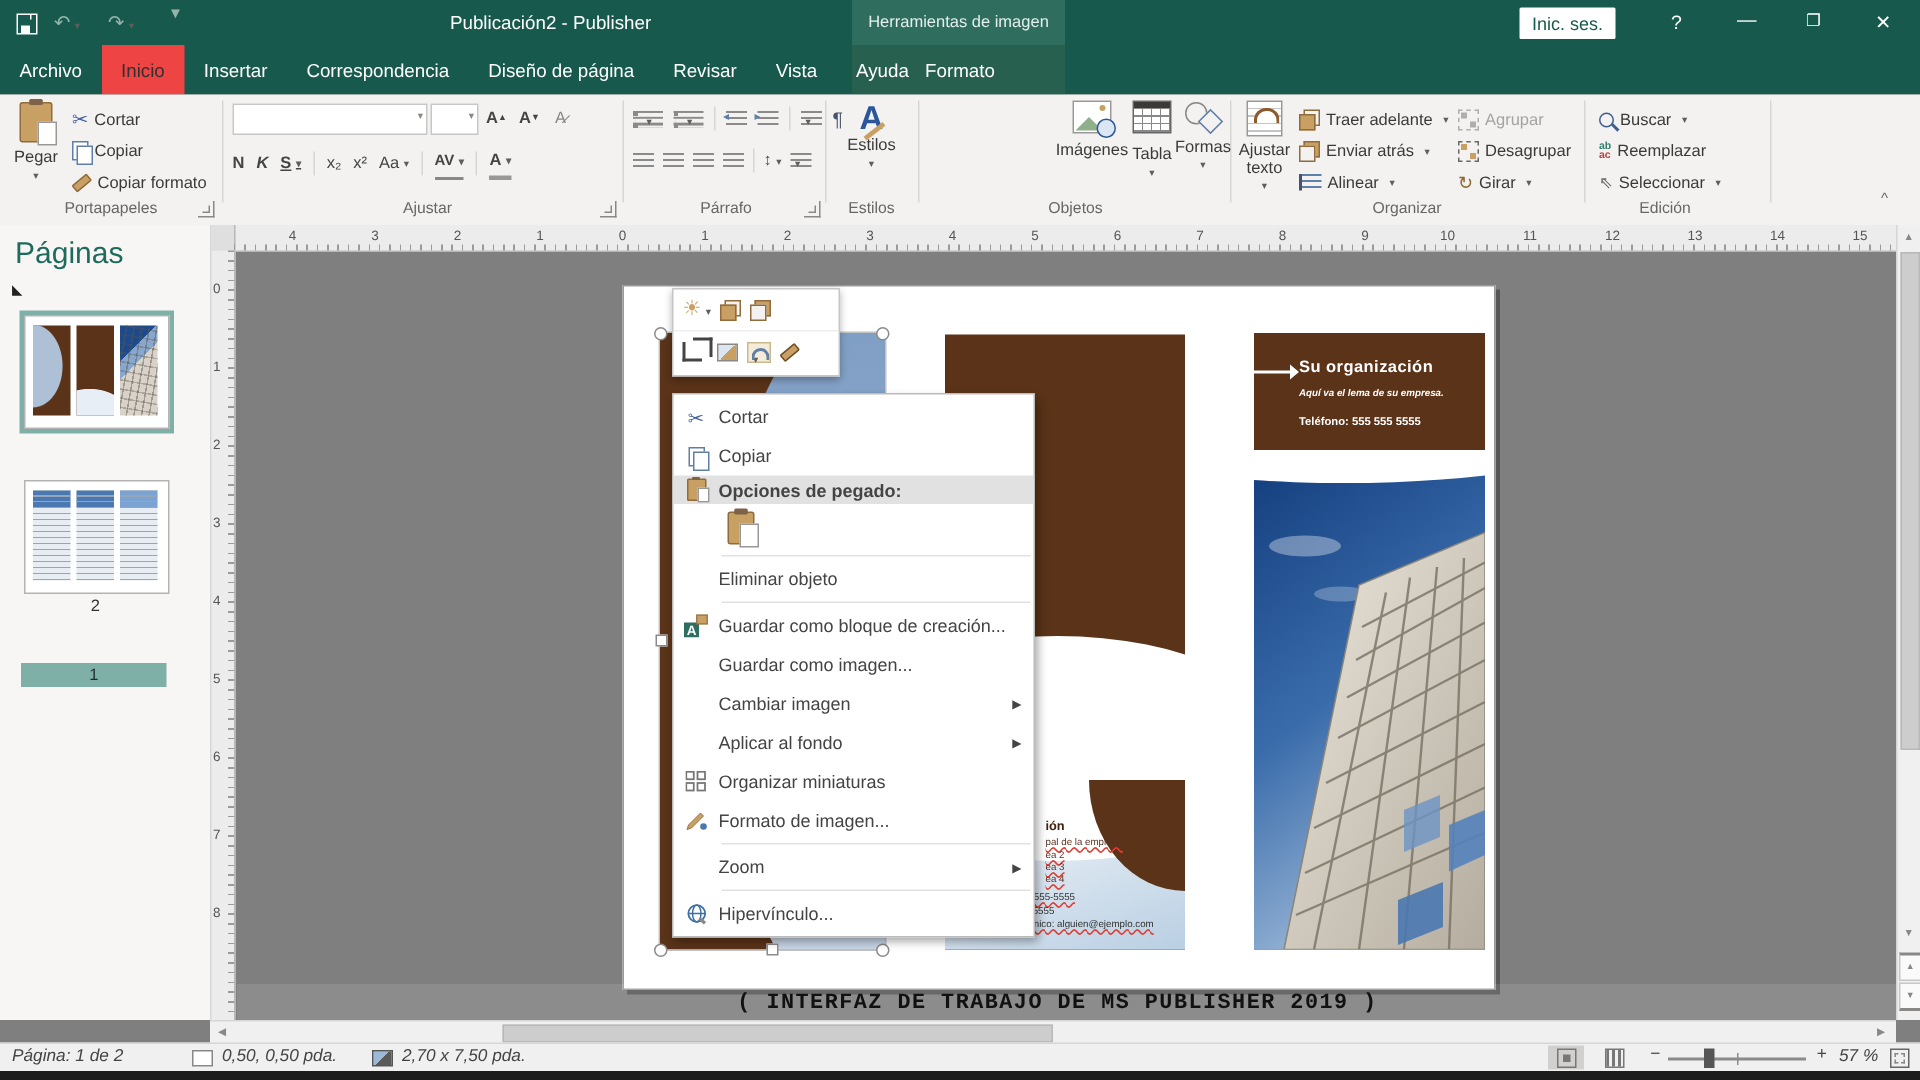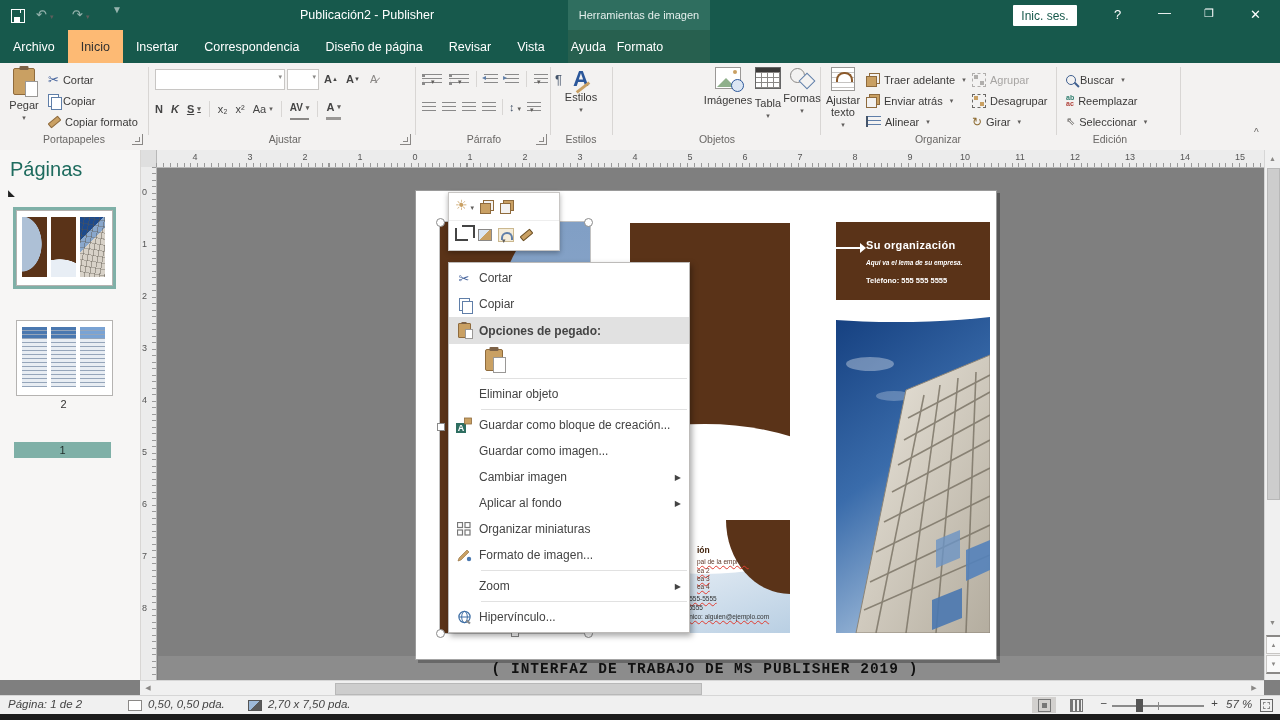--- a/index.html
+++ b/index.html
@@ -15,21 +15,21 @@
   .floppy{width:12px;height:12px;border:1.5px solid #fff;position:absolute;}
   .floppy:after{content:"";position:absolute;left:2px;bottom:0;width:6px;height:5px;background:#fff;}
   .floppy:before{content:"";position:absolute;left:3px;top:0;width:5px;height:3px;border-right:1.5px solid #fff;}
   .signin{left:1013px;top:5px;width:64px;height:21px;background:#fff;color:#17594c;font-size:12px;
           display:flex;align-items:center;justify-content:center;border-radius:1px;}
   .cap{color:#fff;font-size:13px;}
   
   .tabrow{left:0;top:30px;width:1280px;height:33px;background:#17594c;}
   .ctxtab{left:568px;top:0;width:142px;height:33px;background:#27604f;}
   .rtab{height:33px;display:flex;align-items:center;justify-content:center;color:#fff;font-size:12.5px;padding:0 13px;box-sizing:border-box;}
-  .rtab.active{background:#fdba74;color:#323130;}
+  .rtab.active{background:#ef4444;color:#323130;}
   
   .ribbon{left:0;top:63px;width:1280px;height:87px;background:#f3f2f1;border-bottom:1px solid #d0cece;font-size:11px;color:#3b3a39;}
   .gsep{position:absolute;top:4px;width:1px;height:68px;background:#d8d6d4;}
   .glabel{position:absolute;top:70px;font-size:10.5px;color:#696765;width:120px;text-align:center;}
   .launch{position:absolute;top:71px;width:10px;height:10px;border-right:1px solid #8a8886;border-bottom:1px solid #8a8886;}
   .launch:after{content:"";position:absolute;right:2px;bottom:2px;width:4px;height:4px;border-right:1px solid #8a8886;border-bottom:1px solid #8a8886;}
   .bigbtn{position:absolute;display:flex;flex-direction:column;align-items:center;color:#3b3a39;text-align:center;line-height:12px;}
   .smallbtn{position:absolute;display:flex;align-items:center;gap:4px;height:19px;color:#3b3a39;white-space:nowrap;}
   .dd:after{content:"▾";font-size:7px;color:#605e5c;margin-left:3px;}
   .ddb:after{content:"▾";font-size:7px;color:#605e5c;display:block;text-align:center;margin-top:1px;}
@@ -132,21 +132,21 @@
   .cropico{position:relative;width:11px;height:11px;border-left:2px solid #444;border-bottom:2px solid #444;}
   .cropico:after{content:"";position:absolute;left:2px;top:-3px;width:11px;height:11px;border-right:2px solid #444;border-top:2px solid #444;}
   .arcico{width:14px;height:12px;border:1px solid #cbb88f;background:#f4ecd9;position:relative;}
   .arcico:before{content:"";position:absolute;left:2px;top:3px;width:8px;height:6px;border:2px solid #5f7ea8;border-bottom:none;border-radius:6px 6px 0 0;}
   .swapico{width:12px;height:10px;border:1px solid #8a8886;background:linear-gradient(135deg,#dbe6f3 50%,#c9a063 50%);}
   
   .ctxmenu{left:448px;top:262px;width:240px;background:#fff;border:1px solid #bdbbb9;box-shadow:2px 3px 6px rgba(0,0,0,.35);z-index:50;padding:2px 0;font-size:12px;color:#444;}
   .cm-item{position:relative;height:26px;display:flex;align-items:center;}
   .cm-ico{width:30px;display:flex;justify-content:center;flex-shrink:0;}
   .cm-label{white-space:nowrap;}
-  .cm-hdr{height:27px;background:#e1e1e1;font-weight:bold;}
+  .cm-hdr{height:19px;background:#e1e1e1;font-weight:bold;}
   .cm-arrow{position:absolute;right:8px;font-size:8px;color:#444;}
   .cm-sep{height:1px;background:#e1e1e1;margin:2px 2px 2px 32px;}
   .cm-iconrow{height:32px;display:flex;align-items:center;}
   .scis{color:#44629c;font-size:13px;}
   
   .vscroll{left:1264px;top:150px;width:16px;height:530px;background:#f0f0f0;border-left:1px solid #d6d6d6;}
   .hscroll{left:140px;top:680px;width:1124px;height:15px;background:#f0f0f0;border-top:1px solid #d6d6d6;}
   .sbtn{position:absolute;color:#8a8886;font-size:7px;display:flex;align-items:center;justify-content:center;}
   .sthumb{position:absolute;background:#cdcdcd;border:1px solid #b8b8b8;}
   .pgbtn{position:absolute;left:1px;width:13px;height:16px;border:1px solid #c8c6c4;background:#fafafa;color:#8a8886;font-size:6px;display:flex;align-items:center;justify-content:center;}

